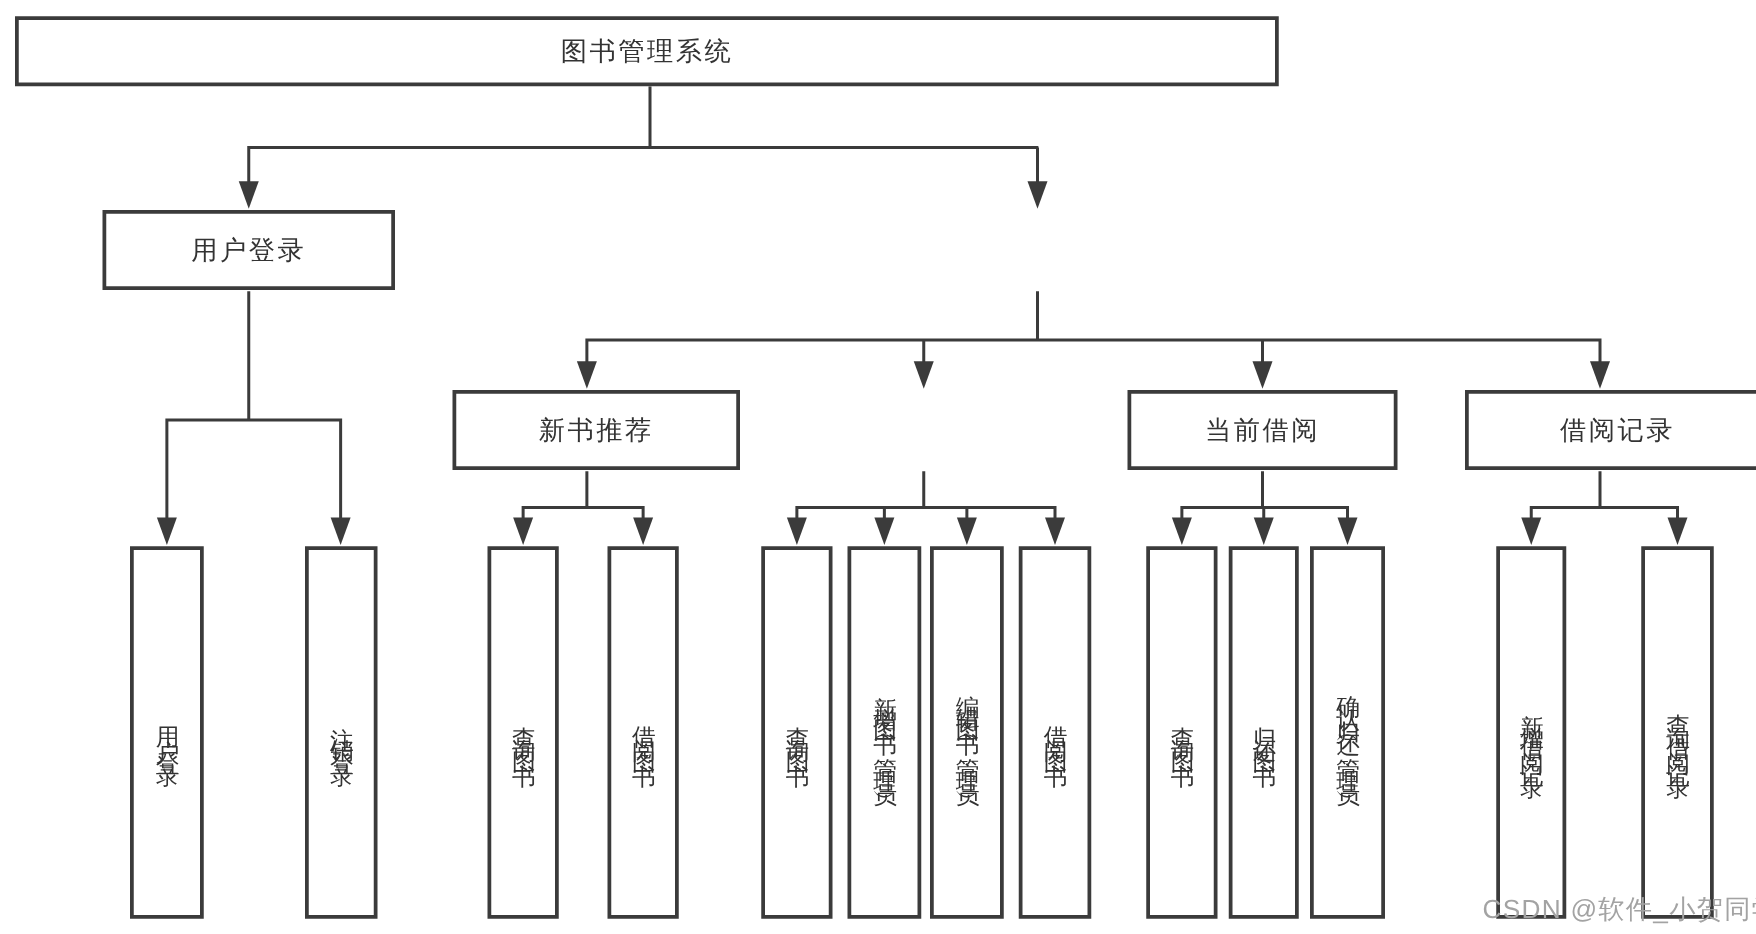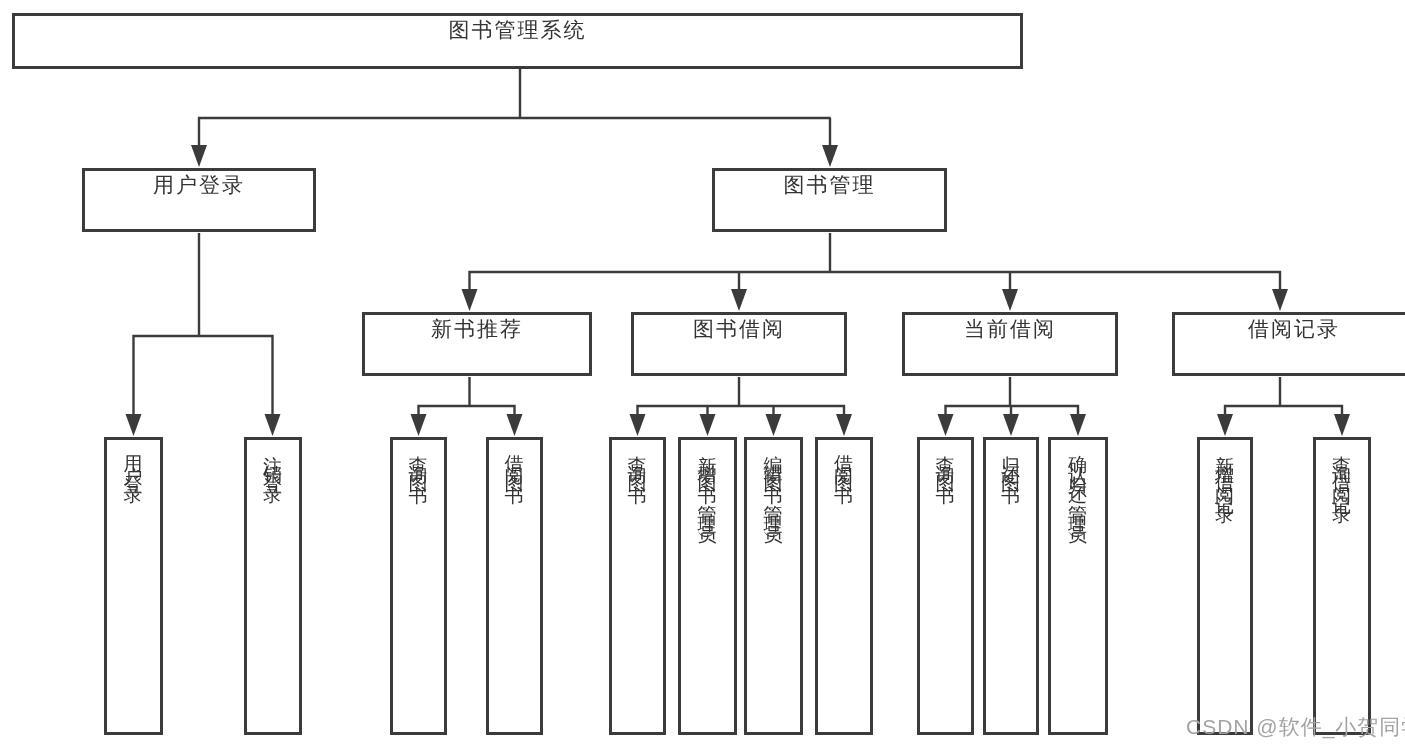--- a/index.html
+++ b/index.html
@@ -15,20 +15,21 @@
     position: absolute;
     left: 0; top: 0;
     width: 1405px; height: 747px;
   }
   .box {
     position: absolute;
     box-sizing: border-box;
     border: 3px solid #3b3b3b;
     background: #ffffff;
     display: flex;
+    align-items: center;
     justify-content: center;
   }
   .hlabel {
     font-size: 21px;
     letter-spacing: 2px;
     color: #333333;
     white-space: nowrap;
   }
   .vtext {
     writing-mode: vertical-rl;
@@ -100,29 +101,23 @@
     </g>
   </svg>
 
   <div class="box" style="left:12px;top:13px;width:1011px;height:56px">
     <span class="hlabel">图书管理系统</span>
   </div>
 
   <div class="box" style="left:82px;top:168px;width:234px;height:64px">
     <span class="hlabel">用户登录</span>
   </div>
-  <div class="box" style="left:712px;top:168px;width:235px;height:64px">
-    <span class="hlabel">图书管理</span>
-  </div>
 
   <div class="box" style="left:362px;top:312px;width:230px;height:64px">
     <span class="hlabel">新书推荐</span>
-  </div>
-  <div class="box" style="left:631px;top:312px;width:216px;height:64px">
-    <span class="hlabel">图书借阅</span>
   </div>
   <div class="box" style="left:902px;top:312px;width:216px;height:64px">
     <span class="hlabel">当前借阅</span>
   </div>
   <div class="box" style="left:1172px;top:312px;width:244px;height:64px">
     <span class="hlabel">借阅记录</span>
   </div>
 
   <div class="box" style="left:104px;top:437px;width:59px;height:298px">
     <span class="vtext">用户登录</span>

